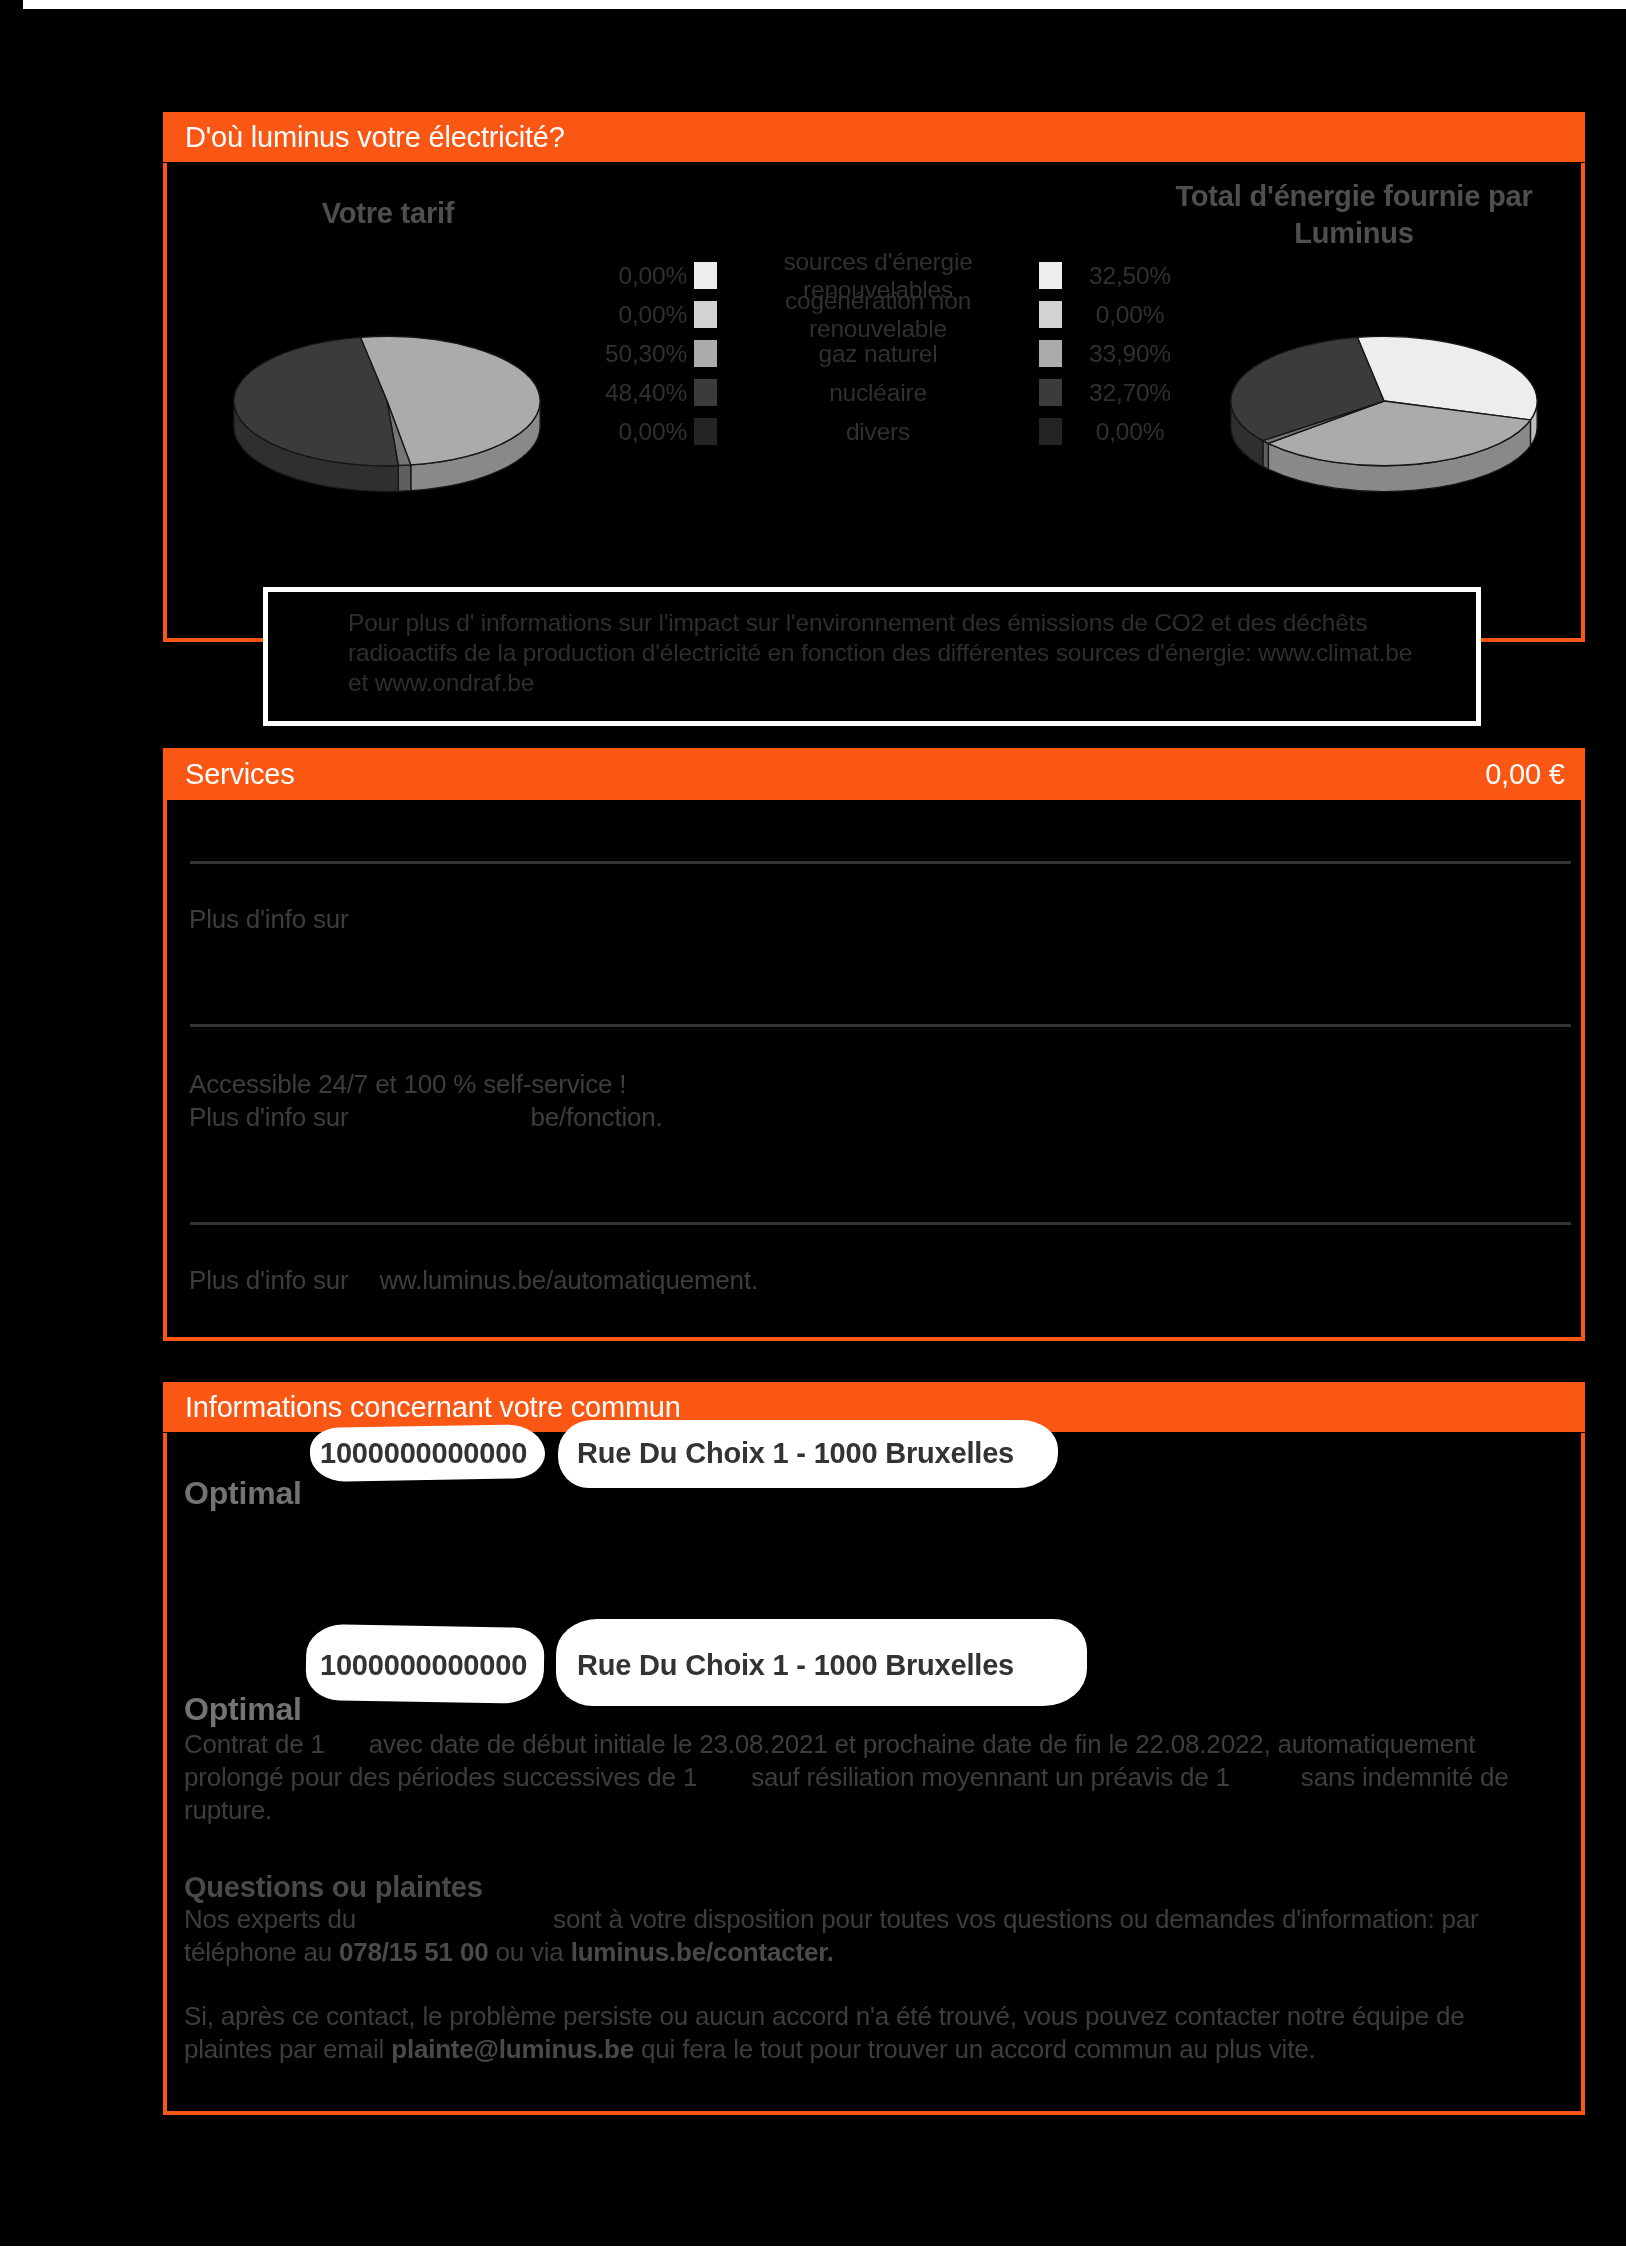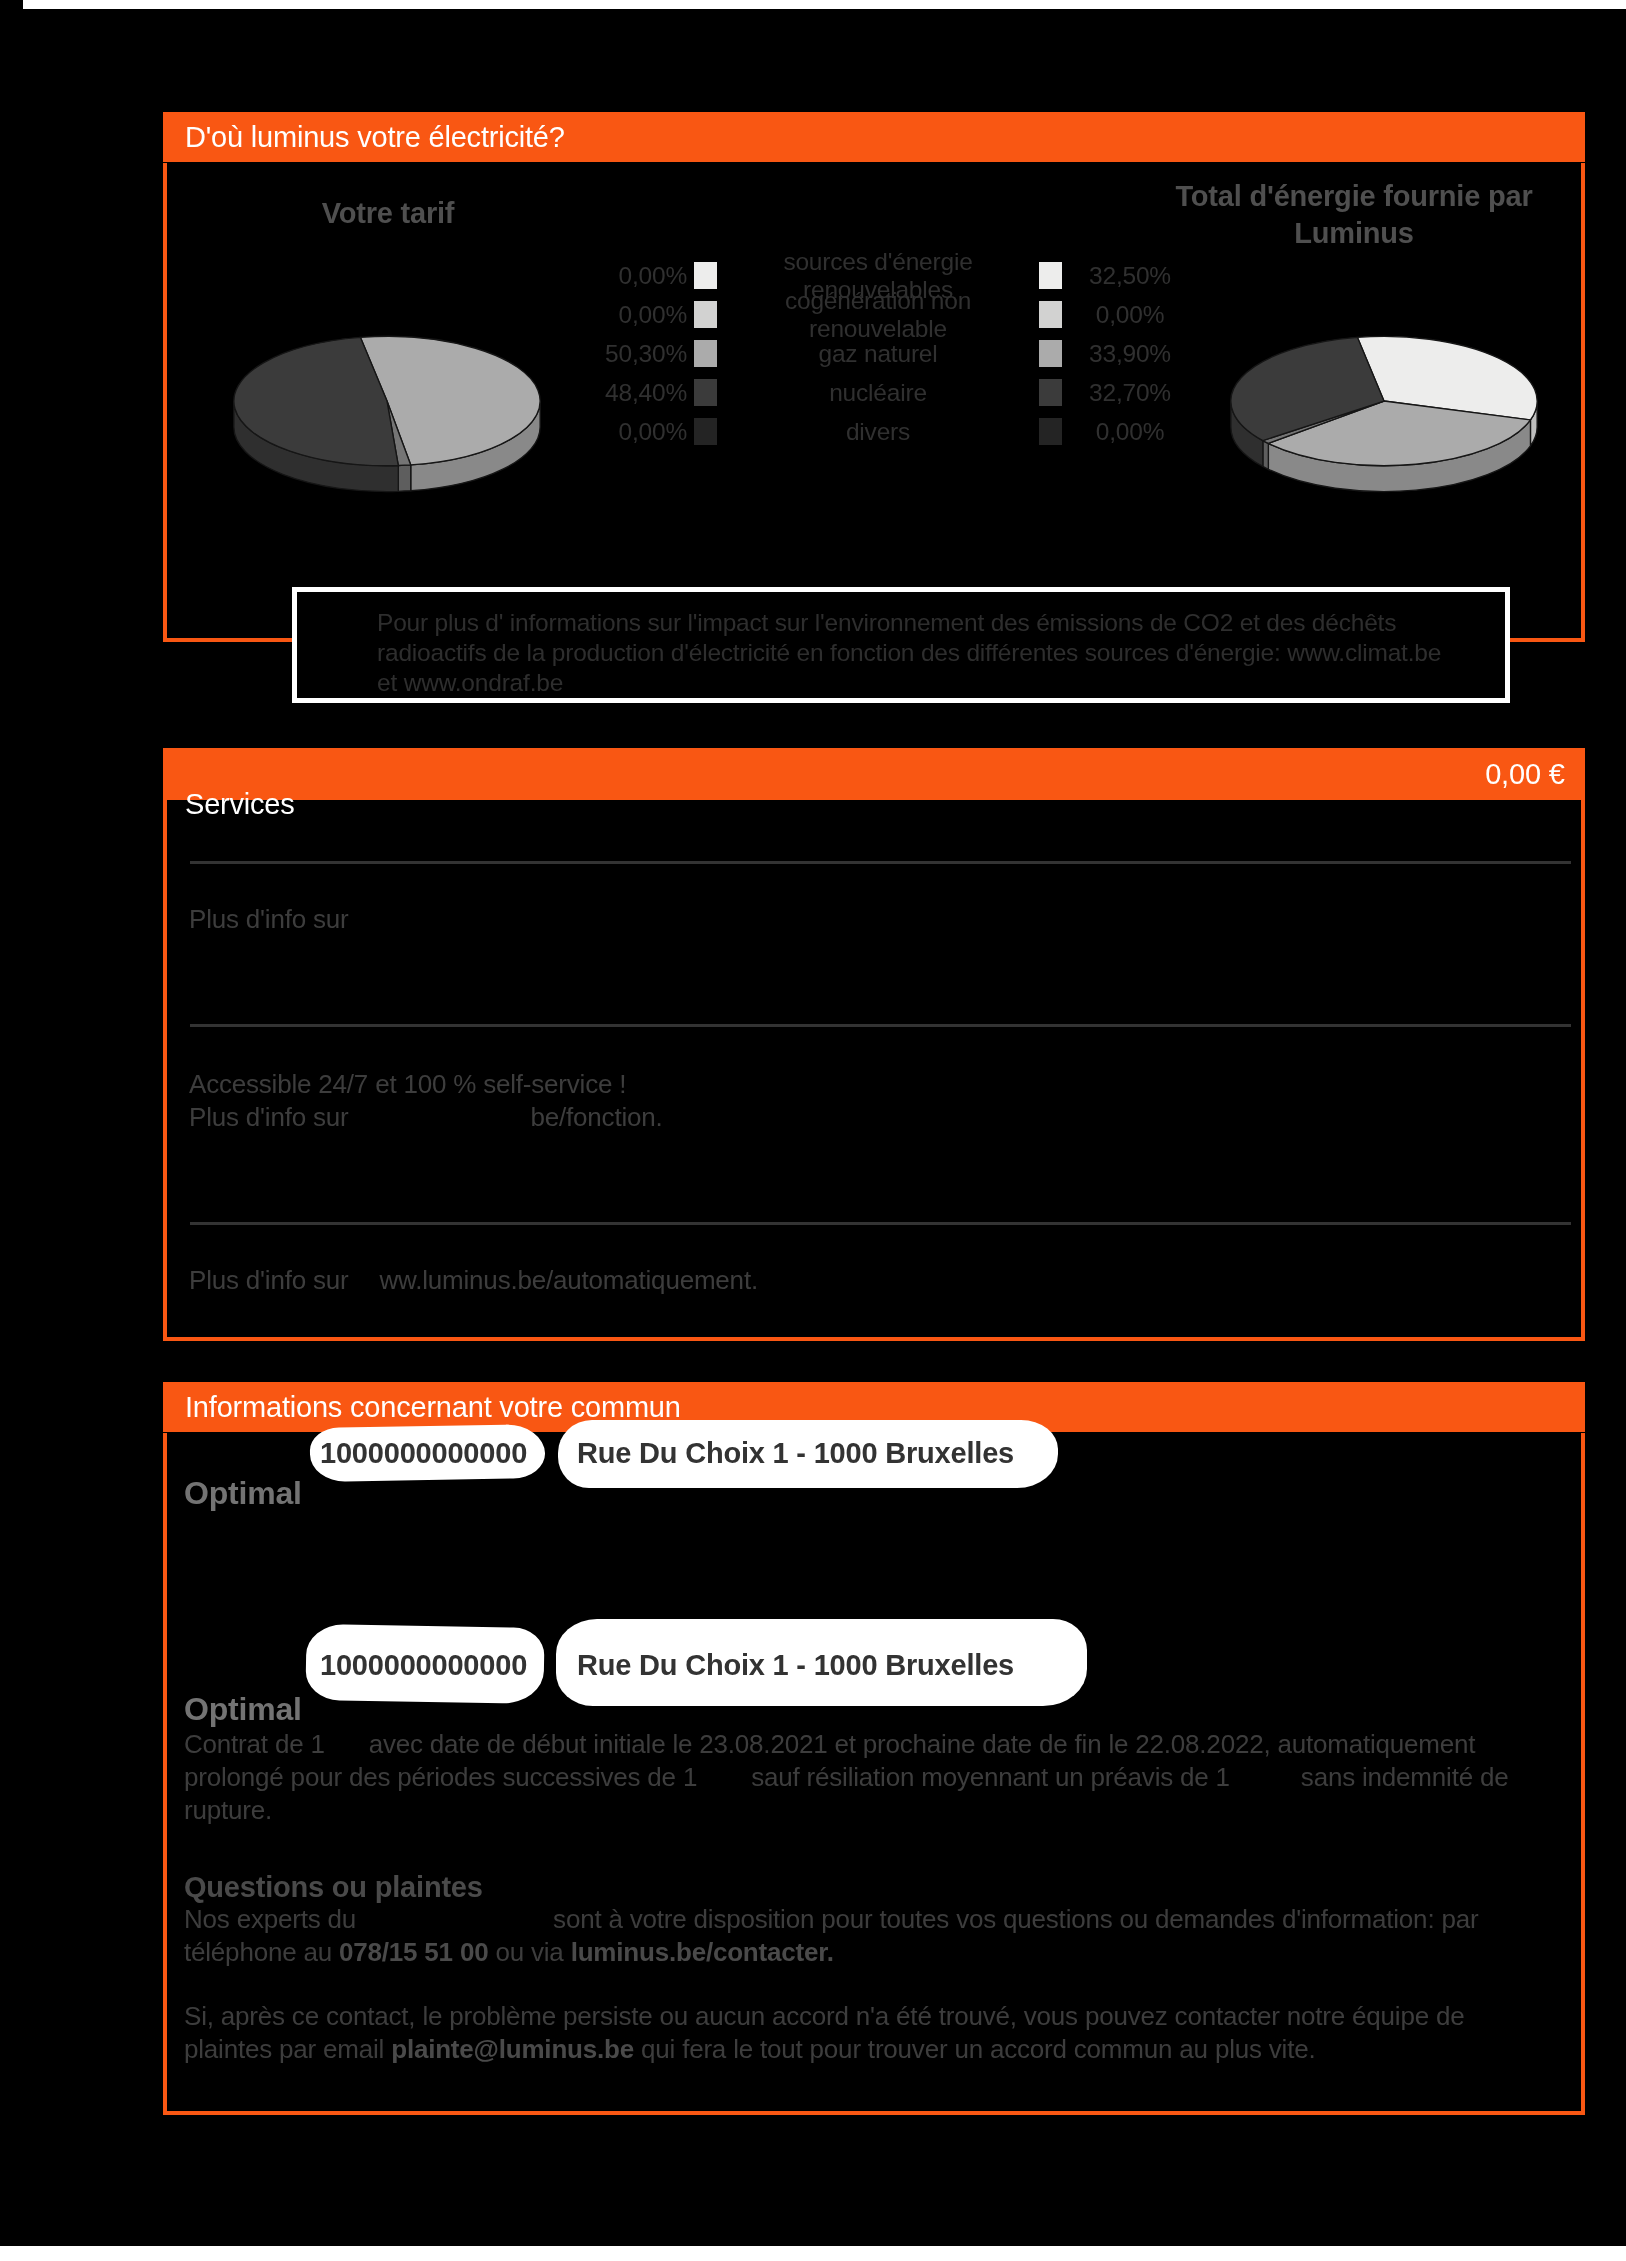--- a/index.html
+++ b/index.html
@@ -95,24 +95,24 @@
       </div>
       <div class="legend-row">
         <span class="lg-pct-l">0,00%</span>
         <span class="lg-sw" style="background: rgb(36, 36, 36);"></span>
         <span class="lg-label">divers</span>
         <span class="lg-sw" style="background: rgb(36, 36, 36);"></span>
         <span class="lg-pct-r">0,00%</span>
       </div>
     </div>
 
-  <div class="abs note" style="left:292px;top:587px;width:1218px;height:116px;"><span>Pour plus d' informations sur l'impact sur l'environnement des émissions de CO2 et des déchêts</span><br><span>radioactifs de la production d'électricité en fonction des différentes sources d'énergie: www.climat.be</span><br><span>et www.ondraf.be</span></div>
+  <div class="abs note" style="left:263px;top:587px;width:1218px;height:139px;"><span>Pour plus d' informations sur l'impact sur l'environnement des émissions de CO2 et des déchêts</span><br><span>radioactifs de la production d'électricité en fonction des différentes sources d'énergie: www.climat.be</span><br><span>et www.ondraf.be</span></div>
 
   <div class="abs bar" style="left:163px;top:748px;width:1422px;height:52px;">
-    <div class="bar-title" style="line-height:52px;margin-top:30px;">Services</div>
+    <div class="bar-title" style="line-height:52px;">Services</div>
     <div class="bar-amount">0,00 €</div>
   </div>
   <div class="abs obox" style="left:163px;top:800px;width:1422px;height:541px;"></div>
 
   <div class="abs divider" style="left:190px;top:861px;width:1381px;"></div>
   <div class="abs body-txt" style="left:189px;top:903px;">Plus d'info sur</div>
 
   <div class="abs divider" style="left:190px;top:1024px;width:1381px;"></div>
   <div class="abs body-txt" style="left:189px;top:1068px;">Accessible 24/7 et 100 % self-service !</div>
   <div class="abs body-txt" style="left:189px;top:1101px;"><span>Plus d'info sur</span><span class="gap" style="width: 182px;"></span><span>be/fonction.</span></div>

